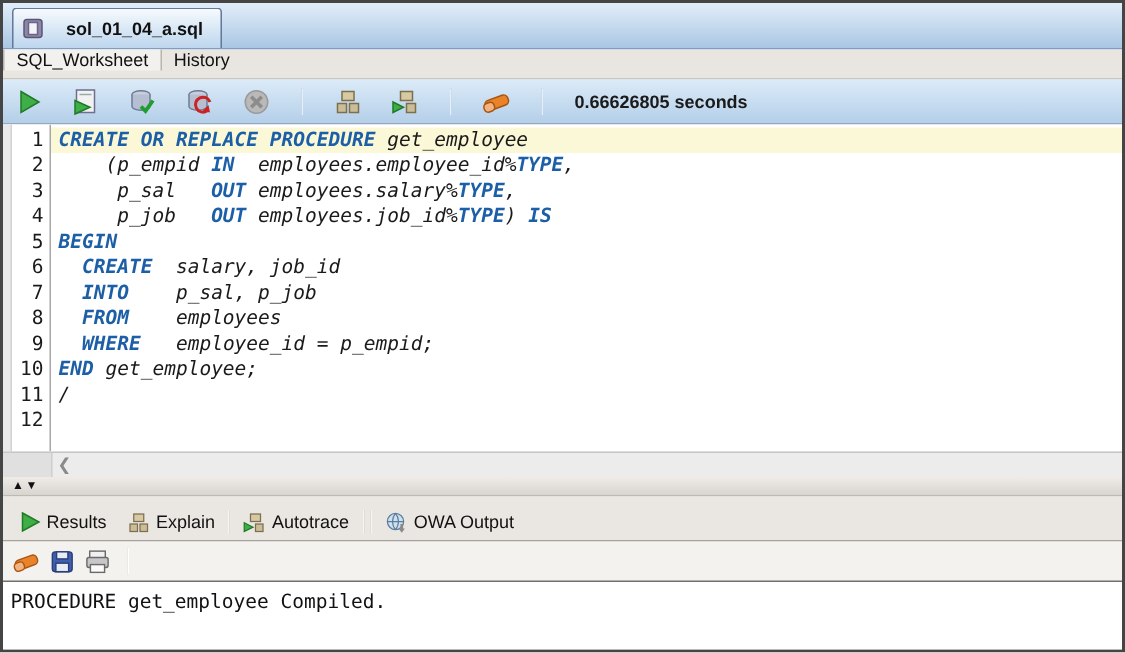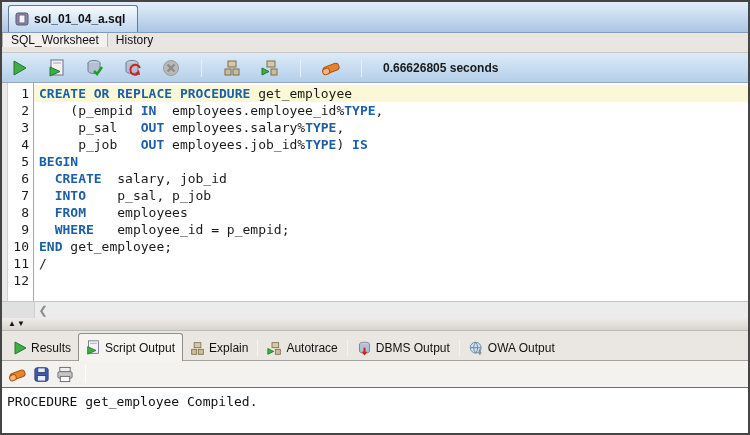--- a/index.html
+++ b/index.html
@@ -14,21 +14,21 @@
   
   .tabstrip {
     height:31px; flex:0 0 31px;
     background:linear-gradient(#e2eef9, #aac6e4);
     border-bottom:1px solid #7f9dc0;
     display:flex; align-items:flex-end;
     padding-left:6px;
   }
   .file-tab {
     height:27px;
-    display:flex; align-items:center; gap:5px;
+    display:flex; align-items:center; gap:15px;
     padding:0 12px 0 6px;
     background:linear-gradient(#f6fafd, #bdd6ee);
     border:1px solid #64799a; border-bottom:none;
     border-radius:3px 3px 0 0;
     font-size:12px; font-weight:bold; color:#111;
     cursor:default;
   }
   
   .subtab-row {
     height:20px; flex:0 0 20px;
@@ -60,21 +60,21 @@
     display:flex; overflow:hidden;
     font-family:"DejaVu Sans Mono", monospace; font-size:13px; line-height:17px;
   }
   .break-strip { flex:0 0 6px; background:#e9e9e9; border-right:1px solid #d2d2d2; }
   .gutter {
     flex:0 0 26px; background:#ffffff;
     border-right:1px solid #a8a8a8;
     text-align:right; color:#1a1a1a; padding-top:2px;
   }
   .gut-line { height:17px; padding-right:4px; }
-  .code { flex:1 1 auto; padding-top:2px; overflow:hidden; }
+  .code { flex:1 1 auto; padding-top:2px; overflow:hidden;font-style:italic; }
   .code-line { height:17px; white-space:pre; color:#1a1a1a; padding-left:5px; }
   .code-line.hl { background:#fbf8d8; }
   .kw { color:#1d5fa7; font-weight:bold; }
   
   .hscroll {
     flex:0 0 17px; height:17px;
     background:#ececec; border-top:1px solid #c6c6c6;
     display:flex; align-items:center;
   }
   .hscroll .corner { width:33px; height:100%; background:#e0e0e0; border-right:1px solid #cfcfcf; }
@@ -253,55 +253,38 @@
     <span class="grip">▲▼</span>
   </div>
 
   <div class="btabs">
     <div class="btab">
       <svg width="14" height="14" viewBox="0 0 14 14">
           <polygon points="2,1 13,7 2,13" fill="#3fae46" stroke="#1f7a28"></polygon>
         </svg>
       <span>Results</span>
     </div>
-    <div class="btab active">
-      <svg width="15" height="15" viewBox="0 0 18 18">
-        <rect x="3" y="1" width="12" height="15" fill="#f2f2f2" stroke="#6e6e8e"></rect>
-        <line x1="5" y1="4" x2="13" y2="4" stroke="#9aa"></line>
-        <polygon points="2,8 12,12.5 2,17" fill="#3fae46" stroke="#1f7a28"></polygon>
-      </svg>
-      <span>Script Output</span>
-    </div>
     <div class="btab">
       <svg width="15" height="15" viewBox="0 0 18 18">
         <rect x="5" y="2" width="8" height="6" fill="#d7c9a3" stroke="#7d6f4e"></rect>
         <rect x="2" y="10" width="6" height="6" fill="#cbbd97" stroke="#7d6f4e"></rect>
         <rect x="10" y="10" width="6" height="6" fill="#cbbd97" stroke="#7d6f4e"></rect>
       </svg>
       <span>Explain</span>
     </div>
     <div class="bsep"></div>
     <div class="btab">
       <svg width="15" height="15" viewBox="0 0 18 18">
         <rect x="6" y="2" width="8" height="6" fill="#d7c9a3" stroke="#7d6f4e"></rect>
         <rect x="10" y="10" width="6" height="6" fill="#cbbd97" stroke="#7d6f4e"></rect>
         <polygon points="1,9 8,12.5 1,16" fill="#3fae46" stroke="#1f7a28"></polygon>
       </svg>
       <span>Autotrace</span>
     </div>
     <div class="bsep"></div>
-    <div class="btab">
-      <svg width="15" height="15" viewBox="0 0 18 18">
-        <ellipse cx="9" cy="4" rx="6" ry="2.5" fill="#c9cedd" stroke="#6e7a96"></ellipse>
-        <path d="M3 4 v8 a6 2.5 0 0 0 12 0 v-8" fill="#b6bed2" stroke="#6e7a96"></path>
-        <path d="M9 8 v6" stroke="#cc2222" stroke-width="2.4"></path>
-        <polygon points="5.5,13 12.5,13 9,17.5" fill="#cc2222"></polygon>
-      </svg>
-      <span>DBMS Output</span>
-    </div>
     <div class="bsep"></div>
     <div class="btab">
       <svg width="15" height="15" viewBox="0 0 18 18">
         <circle cx="8" cy="8" r="6.5" fill="#cfe0ee" stroke="#5d7d9c"></circle>
         <path d="M8 1.5 a10 10 0 0 0 0 13 M8 1.5 a10 10 0 0 1 0 13 M1.5 8 h13" fill="none" stroke="#5d7d9c"></path>
         <path d="M13 10 v4" stroke="#8a8a8a" stroke-width="2.2"></path>
         <polygon points="10.5,13.5 15.5,13.5 13,17" fill="#8a8a8a"></polygon>
       </svg>
       <span>OWA Output</span>
     </div>

